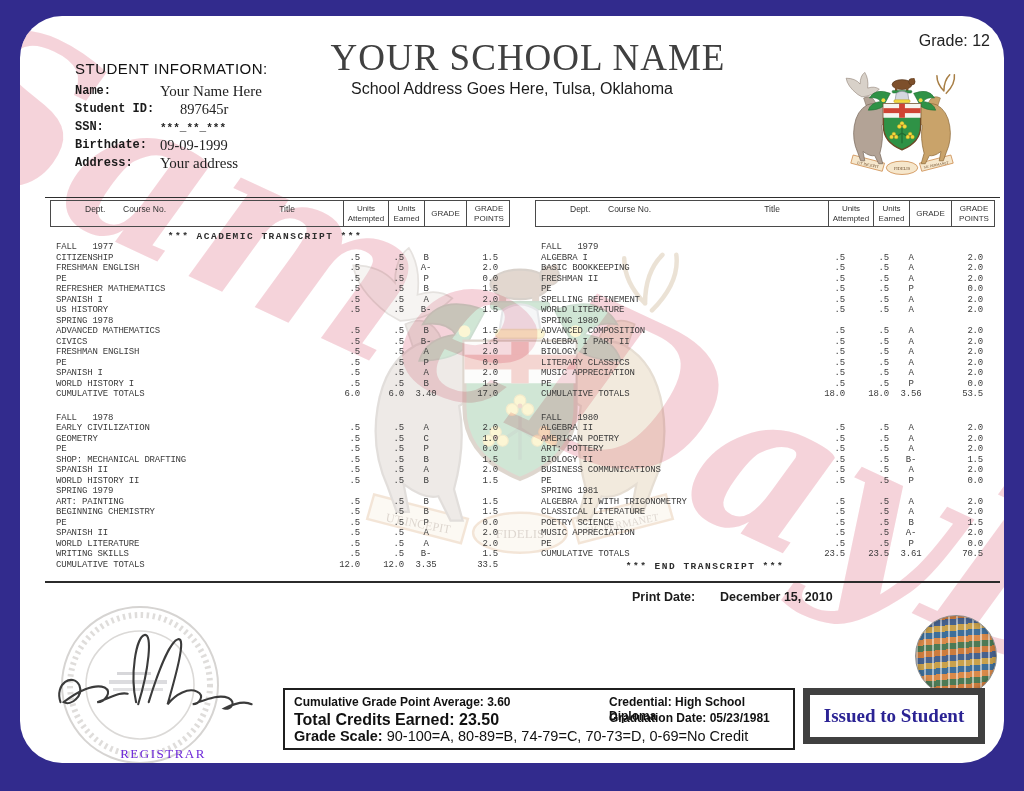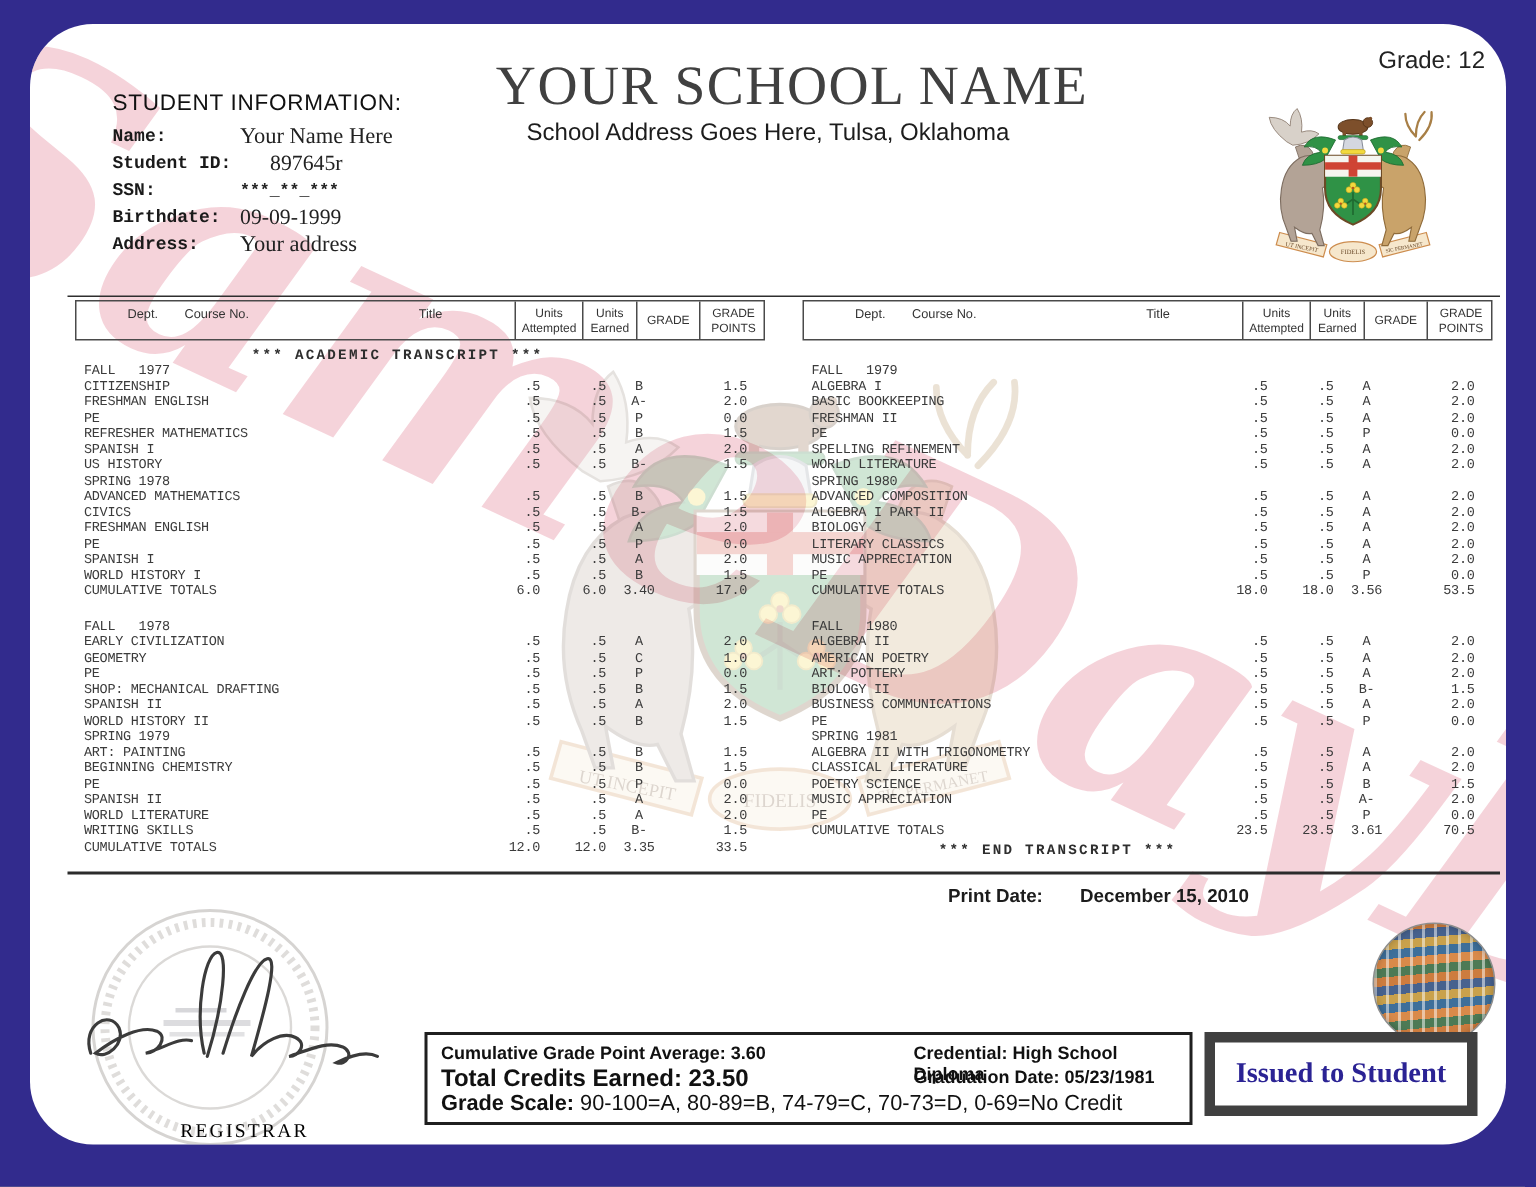--- a/index.html
+++ b/index.html
@@ -70,21 +70,21 @@
   .seal-holo{position:absolute;left:895px;top:599px;width:82px;height:82px;border-radius:50%;
              border:1px solid #8d8d8d;box-sizing:border-box;
              background-image:
                repeating-linear-gradient(90deg, rgba(255,255,255,.5) 0 2px, rgba(255,255,255,0) 2px 8px),
                repeating-linear-gradient(175deg, #cd7c3e 0 6px, #47628e 6px 12px, #c9a14c 12px 18px, #3e6f9a 18px 24px, #d98a4a 24px 30px, #4d7a55 30px 36px);
              box-shadow:inset 0 0 6px rgba(0,0,0,.25);}
 
   .seal-emboss{position:absolute;left:35px;top:584px;width:170px;height:170px;}
   .signature{position:absolute;left:30px;top:592px;width:210px;height:140px;}
   .registrar{position:absolute;left:58px;top:730px;width:170px;text-align:center;
-             font-family:"Liberation Serif",serif;font-size:13px;letter-spacing:1.5px;color:#000000;}
+             font-family:"Liberation Serif",serif;font-size:13px;letter-spacing:1.5px;color:#6d28d9;}
 
   .summary-box{position:absolute;left:263px;top:672px;width:512px;height:62px;
                border:2px solid #1f1f1f;box-sizing:border-box;background:rgba(255,255,255,.85);}
   .sum-l1{position:absolute;left:9px;top:5px;font-size:12px;font-weight:bold;color:#111;}
   .sum-l2{position:absolute;left:9px;top:21px;font-size:16px;font-weight:bold;color:#111;}
   .sum-r1{position:absolute;left:324px;top:5px;font-size:12px;font-weight:bold;color:#111;}
   .sum-r2{position:absolute;left:324px;top:21px;font-size:12px;font-weight:bold;color:#111;}
   .sum-scale{position:absolute;left:9px;top:38px;font-size:14.5px;color:#111;white-space:nowrap;}
   .sum-scale b{font-weight:bold;}
 

